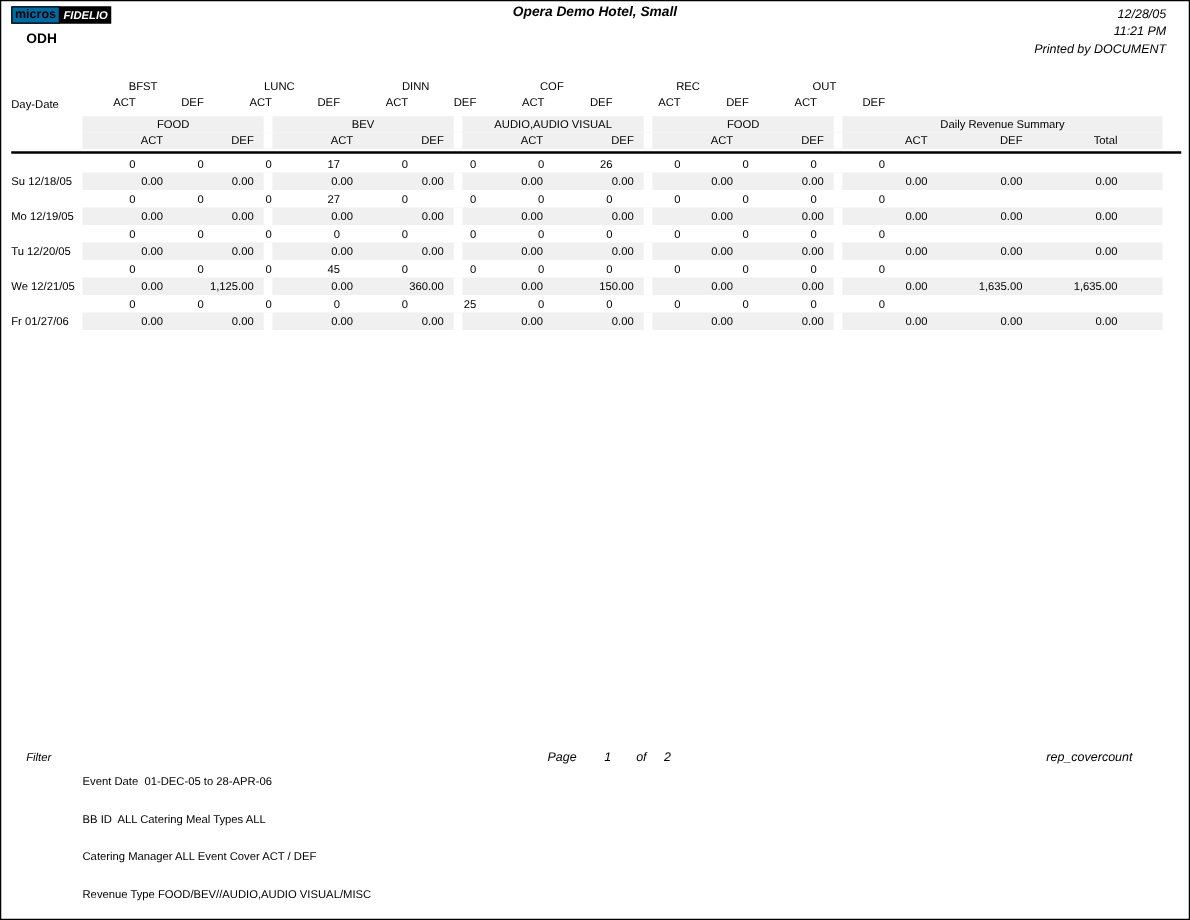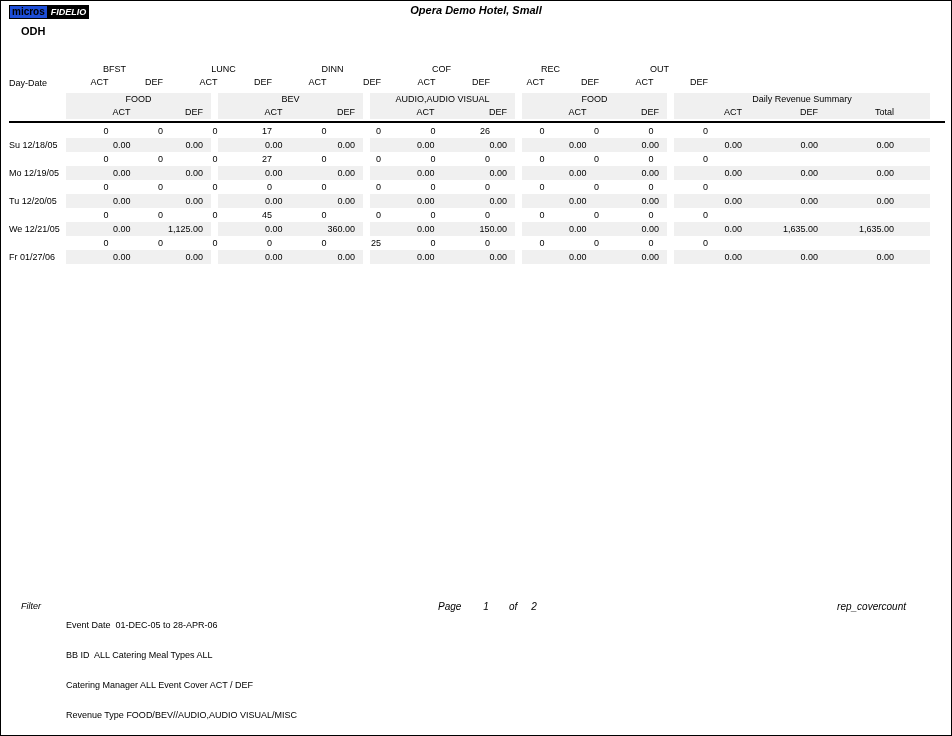--- a/index.html
+++ b/index.html
@@ -4,21 +4,21 @@
 <style>
   html,body { margin:0; padding:0; background:#fff; }
   .page {
     position:relative; width:952px; height:736px; box-sizing:border-box;
     background:#fff; border:1px solid #000; overflow:hidden;
     font-family:"Liberation Sans", sans-serif; color:#000;
   }
   
   .logo { position:absolute; top:4px; left:8px; display:flex; align-items:stretch; height:14px; }
   .logo-micros {
-    display:inline-block; border:1px solid #000; background:#1d4ed8; color:#000;
+    display:inline-block; border:1px solid #000; background:#0369a1; color:#000;
     font-weight:bold; font-size:10px; line-height:12px; padding:0 2px;
   }
   .logo-fidelio {
     display:inline-block; background:#000; color:#fff; font-style:italic;
     font-weight:bold; font-size:9px; line-height:14px; padding:0 3px;
   }
   .prop-code { position:absolute; top:24px; left:20px; font-weight:bold; font-size:11px; }
   .title-block { position:absolute; top:0; left:0; width:100%; text-align:center; }
   .hotel-name { margin-top:3px; font-size:11px; font-weight:bold; font-style:italic; }
   .report-title { margin-top:10px; font-size:12px; font-weight:bold; font-style:italic; }
@@ -64,20 +64,25 @@
   <div class="logo">
     <span class="logo-micros">micros</span>
     <span class="logo-fidelio">FIDELIO</span>
   </div>
   <div class="prop-code">ODH</div>
 
   <div class="title-block">
     <div class="hotel-name">Opera Demo Hotel, Small</div>
   </div>
 
+  <div class="print-block">
+    <div>12/28/05</div>
+    <div>11:21 PM</div>
+    <div>Printed by DOCUMENT</div>
+  </div>
 
   <div class="table-area">
 
     <div class="row hdr-row1">
       <div class="cell day-cell">Day-Date</div>
       <div class="cell meal-cell">BFST</div>
       <div class="cell meal-cell">LUNC</div>
       <div class="cell meal-cell">DINN</div>
       <div class="cell meal-cell">COF</div>
       <div class="cell meal-cell">REC</div>

